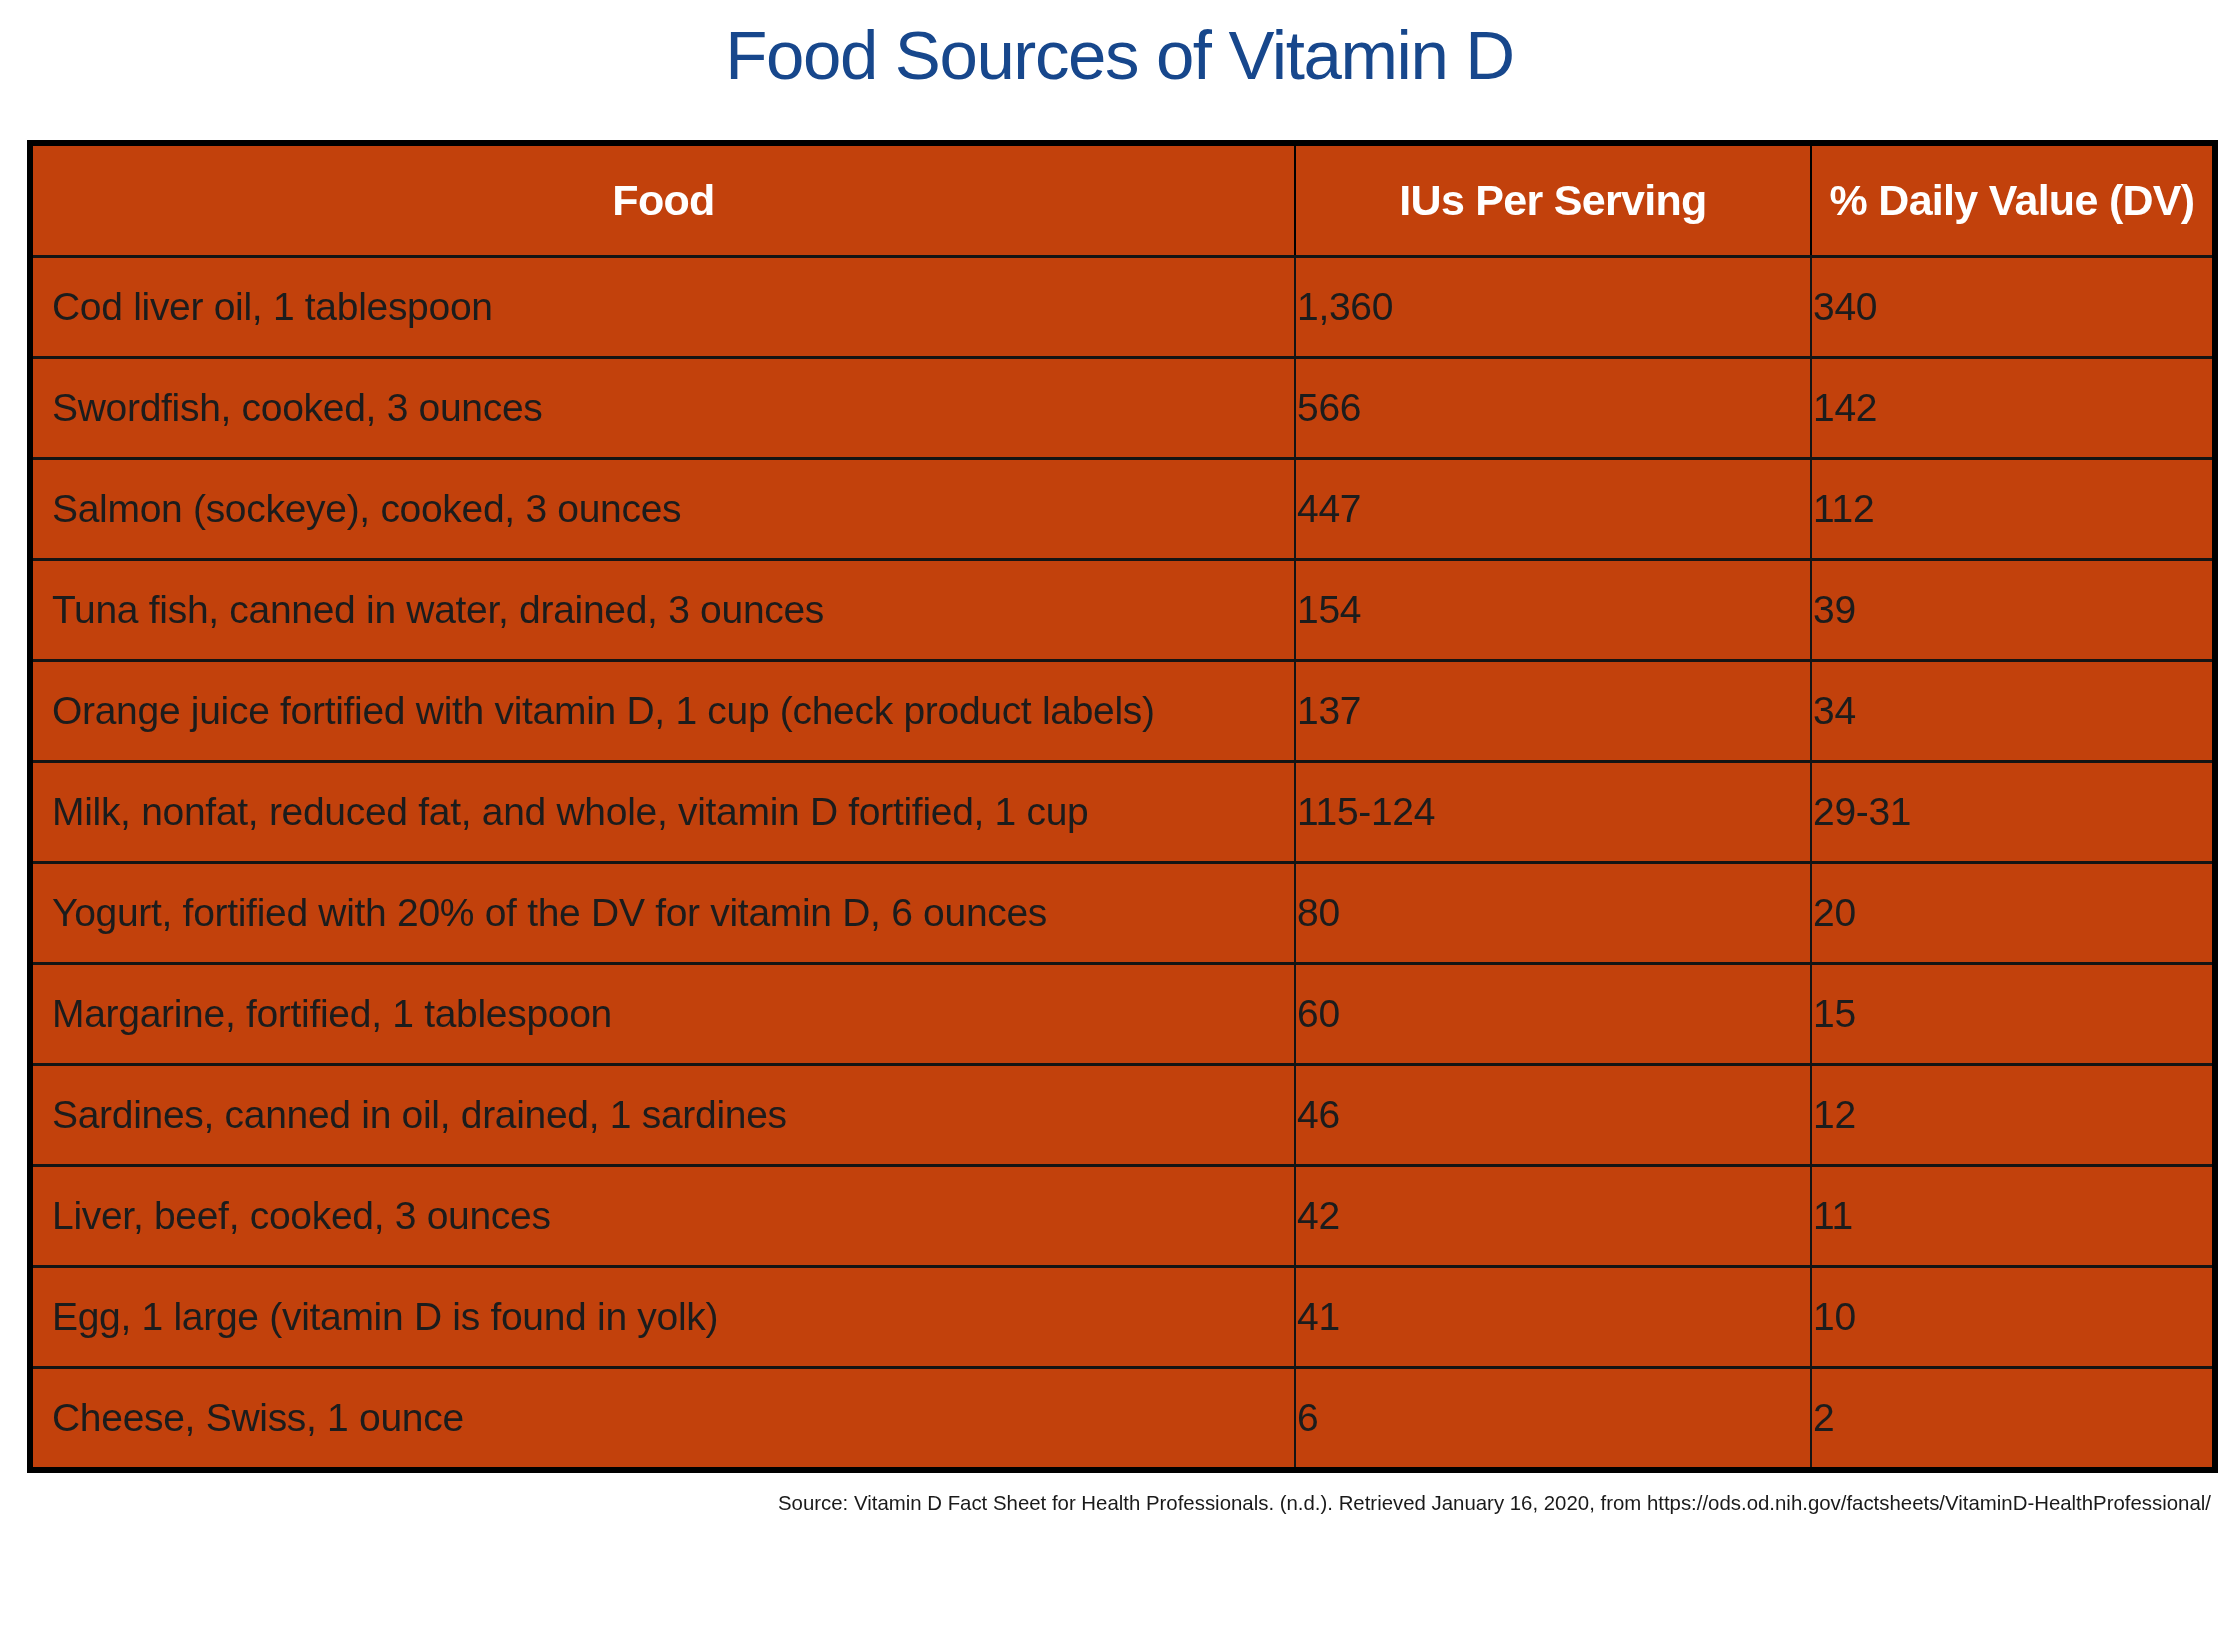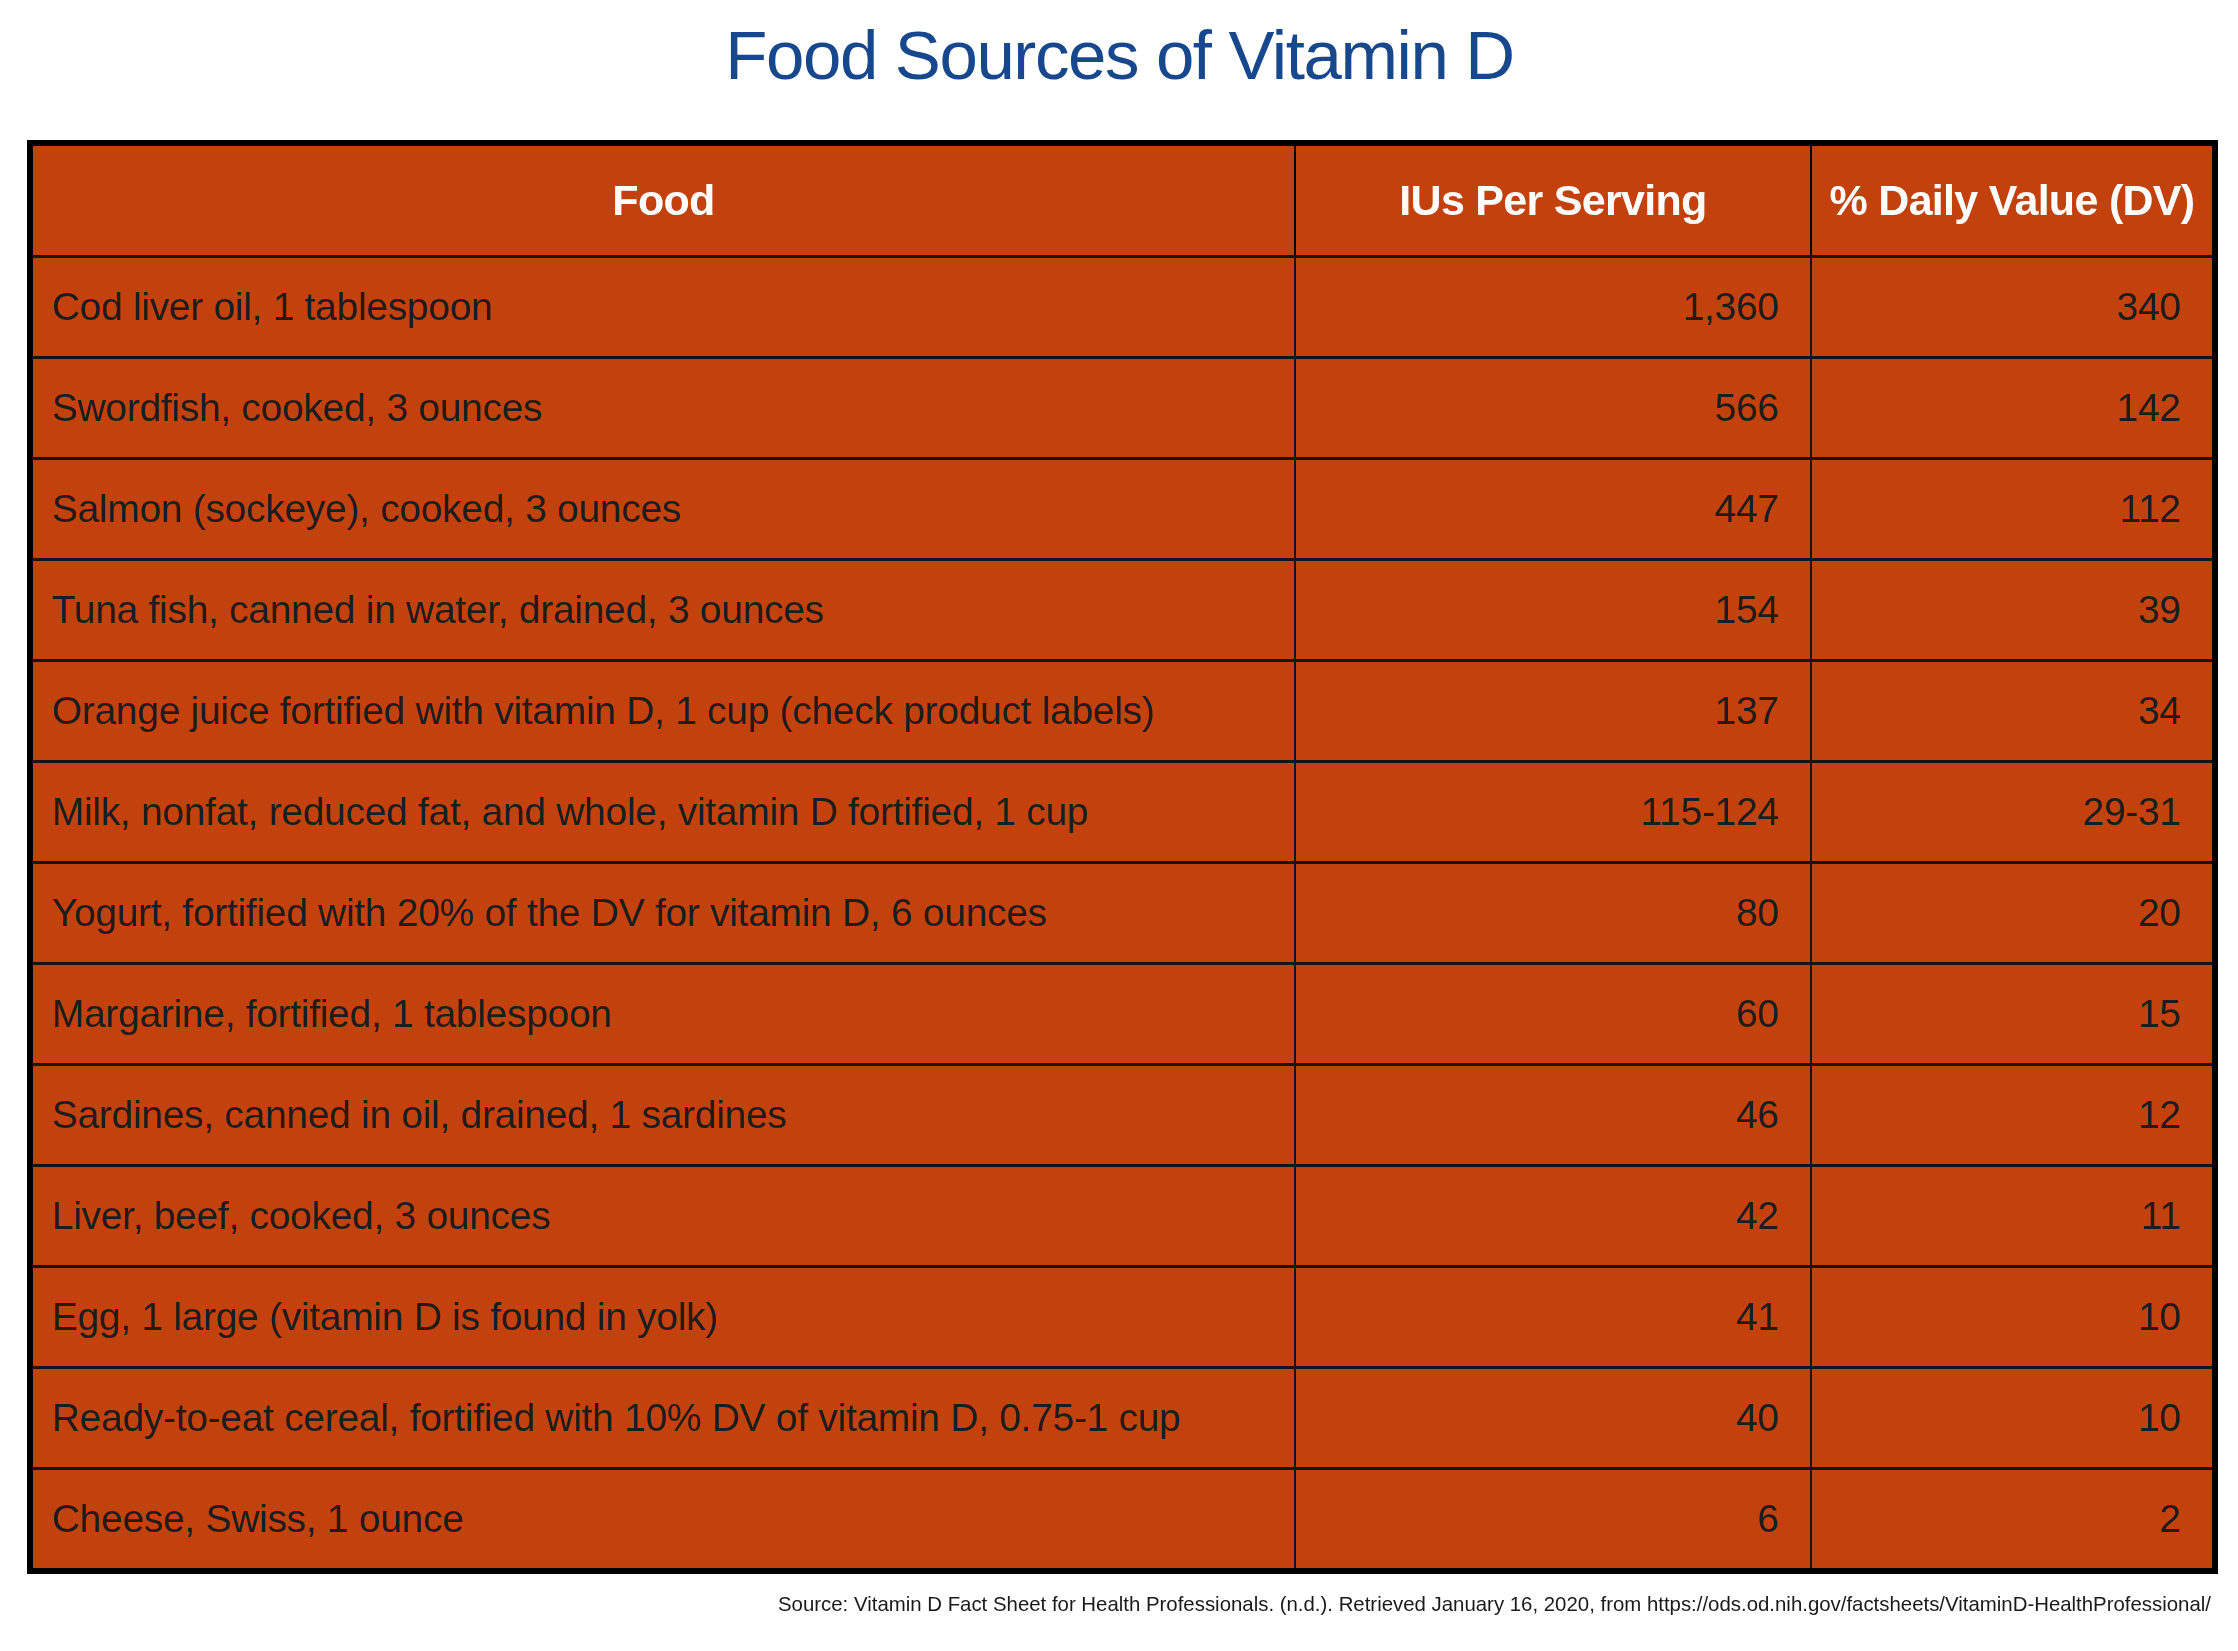--- a/index.html
+++ b/index.html
@@ -52,21 +52,21 @@
     border-top: 3.4px solid #141414;
     border-bottom: 3.4px solid #141414;
     border-left: 2px solid #141414;
     border-right: 2px solid #141414;
     white-space: nowrap;
     overflow: hidden;
     letter-spacing: -0.3px;
     background: #c2410c;
   }
   td.food { text-align: left;  padding-left: 19px;  }
-  td.num  { text-align: right; padding-right: 31px; }
+  td.num  { text-align: left; padding-right: 31px; }
   tbody tr.striped td { background: #c2410c; }
   .source-line {
     width: 2184px;
     margin: 19px 27px 0 27px;
     text-align: right;
     font-size: 20.4px;
     letter-spacing: 0px;
     color: #1a1a1a;
   }
 </style>
@@ -137,25 +137,20 @@
     <tr class="striped">
       <td class="food">Liver, beef, cooked, 3 ounces</td>
       <td class="num">42</td>
       <td class="num">11</td>
     </tr>
     <tr>
       <td class="food">Egg, 1 large (vitamin D is found in yolk)</td>
       <td class="num">41</td>
       <td class="num">10</td>
     </tr>
-    <tr class="striped">
-      <td class="food">Ready-to-eat cereal, fortified with 10% DV of vitamin D, 0.75-1 cup</td>
-      <td class="num">40</td>
-      <td class="num">10</td>
-    </tr>
     <tr>
       <td class="food">Cheese, Swiss, 1 ounce</td>
       <td class="num">6</td>
       <td class="num">2</td>
     </tr>
   </tbody>
 </table>
 
 <div class="source-line">Source: Vitamin D Fact Sheet for Health Professionals. (n.d.). Retrieved January 16, 2020, from https://ods.od.nih.gov/factsheets/VitaminD-HealthProfessional/</div>
 

